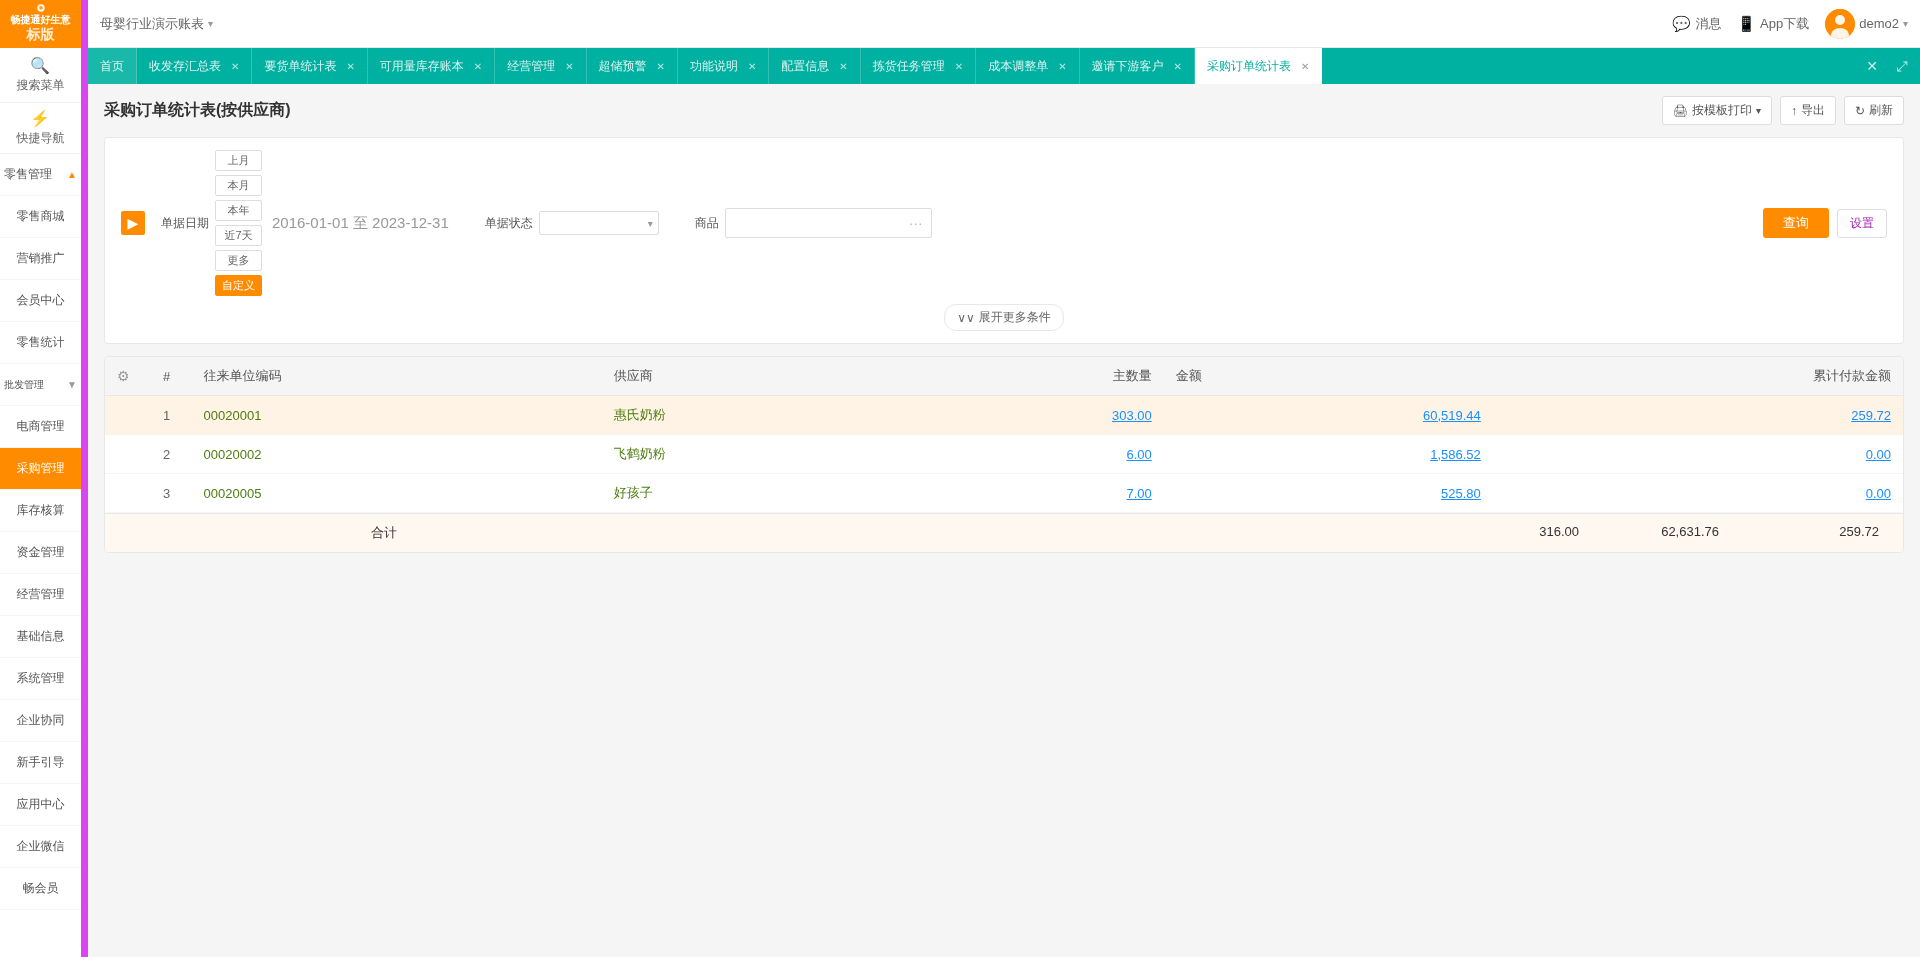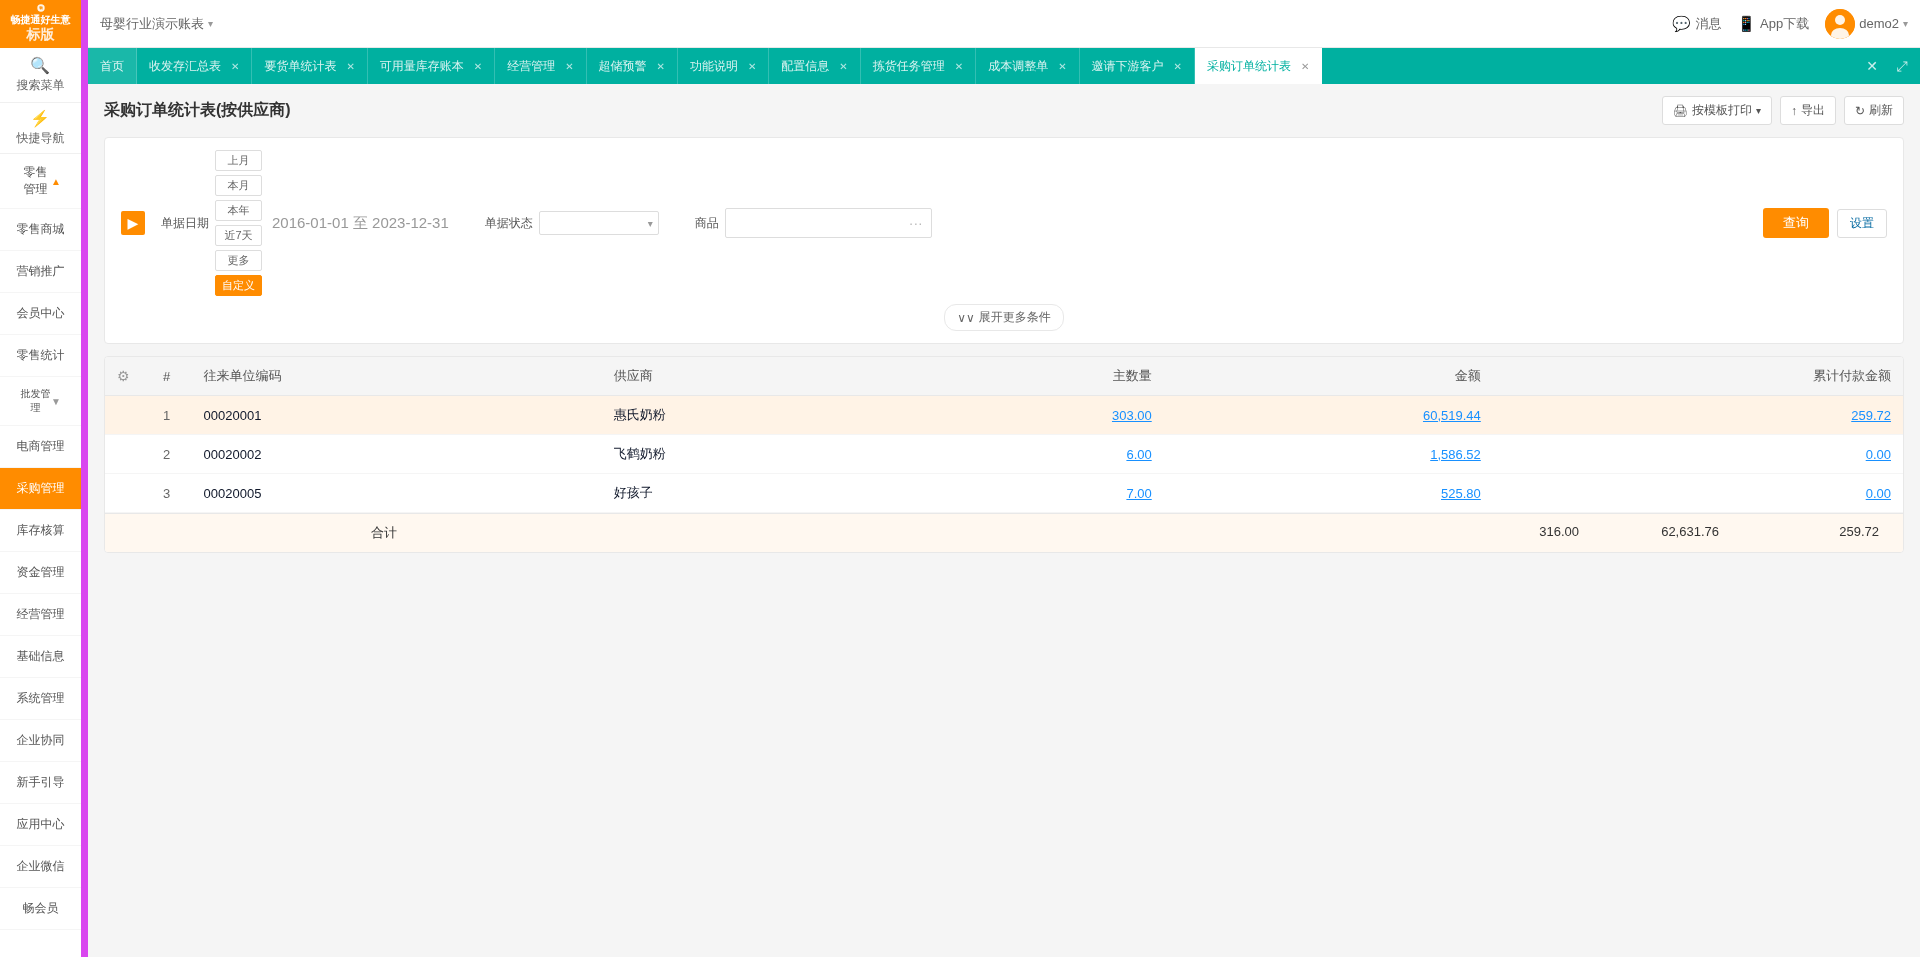--- a/index.html
+++ b/index.html
@@ -58,21 +58,21 @@
       display: flex;
       align-items: center;
       justify-content: center;
       flex-direction: column;
       min-height: 42px;
     }
     .sidebar-item.active { background: #ff8c00; color: #fff; }
     .sidebar-item-with-arrow {
       flex-direction: row;
       justify-content: space-between;
-      padding: 10px 20px;
+      padding: 10px 4px;
     }
 
     
     #main {
       flex: 1;
       display: flex;
       flex-direction: column;
       height: 957px;
       overflow: hidden;
     }
@@ -350,21 +350,21 @@
       color: #fff;
       border: none;
       padding: 6px 20px;
       border-radius: 3px;
       font-size: 13px;
       cursor: pointer;
       margin-left: auto;
     }
     .btn-settings {
       background: #fff;
-      color: #0369a1;
+      color: #a21caf;
       border: 1px solid #ddd;
       padding: 5px 12px;
       border-radius: 3px;
       font-size: 12px;
       cursor: pointer;
     }
 
     
     .table-container {
       background: #fff;
@@ -388,21 +388,21 @@
       border-bottom: 1px solid #e8e8e8;
     }
     thead th.num-col { text-align: center; }
     tbody tr {
       border-bottom: 1px solid #f5f5f5;
     }
     tbody tr.row-selected { background: #fff3e6; }
     tbody td {
       padding: 10px 12px;
       font-size: 13px;
-      color: #0f172a;
+      color: #4d7c0f;
     }
     tbody td.num-col { text-align: center; color: #666; }
     tbody td.link-val {
       color: #1890ff;
       cursor: pointer;
       text-decoration: underline;
     }
     .settings-col { width: 36px; text-align: center; }
     .row-num { text-align: center; color: #999; }
 
@@ -683,21 +683,21 @@
       <table>
         <thead>
           <tr>
             <th class="settings-col">
               <span class="gear-icon">⚙</span>
             </th>
             <th class="num-col" style="width:50px;">#</th>
             <th>往来单位编码</th>
             <th>供应商</th>
             <th style="text-align:right;">主数量</th>
-            <th style="text-align:right;">金额</th>
+            <th style="">金额</th>
             <th style="text-align:right;">累计付款金额</th>
           </tr>
         </thead>
         <tbody id="table-body">
         <tr class="row-selected">
     <td class="settings-col"></td>
     <td class="row-num num-col">1</td>
     <td>00020001</td>
     <td>惠氏奶粉</td>
     <td class="link-val" style="text-align:right;">303.00</td>

